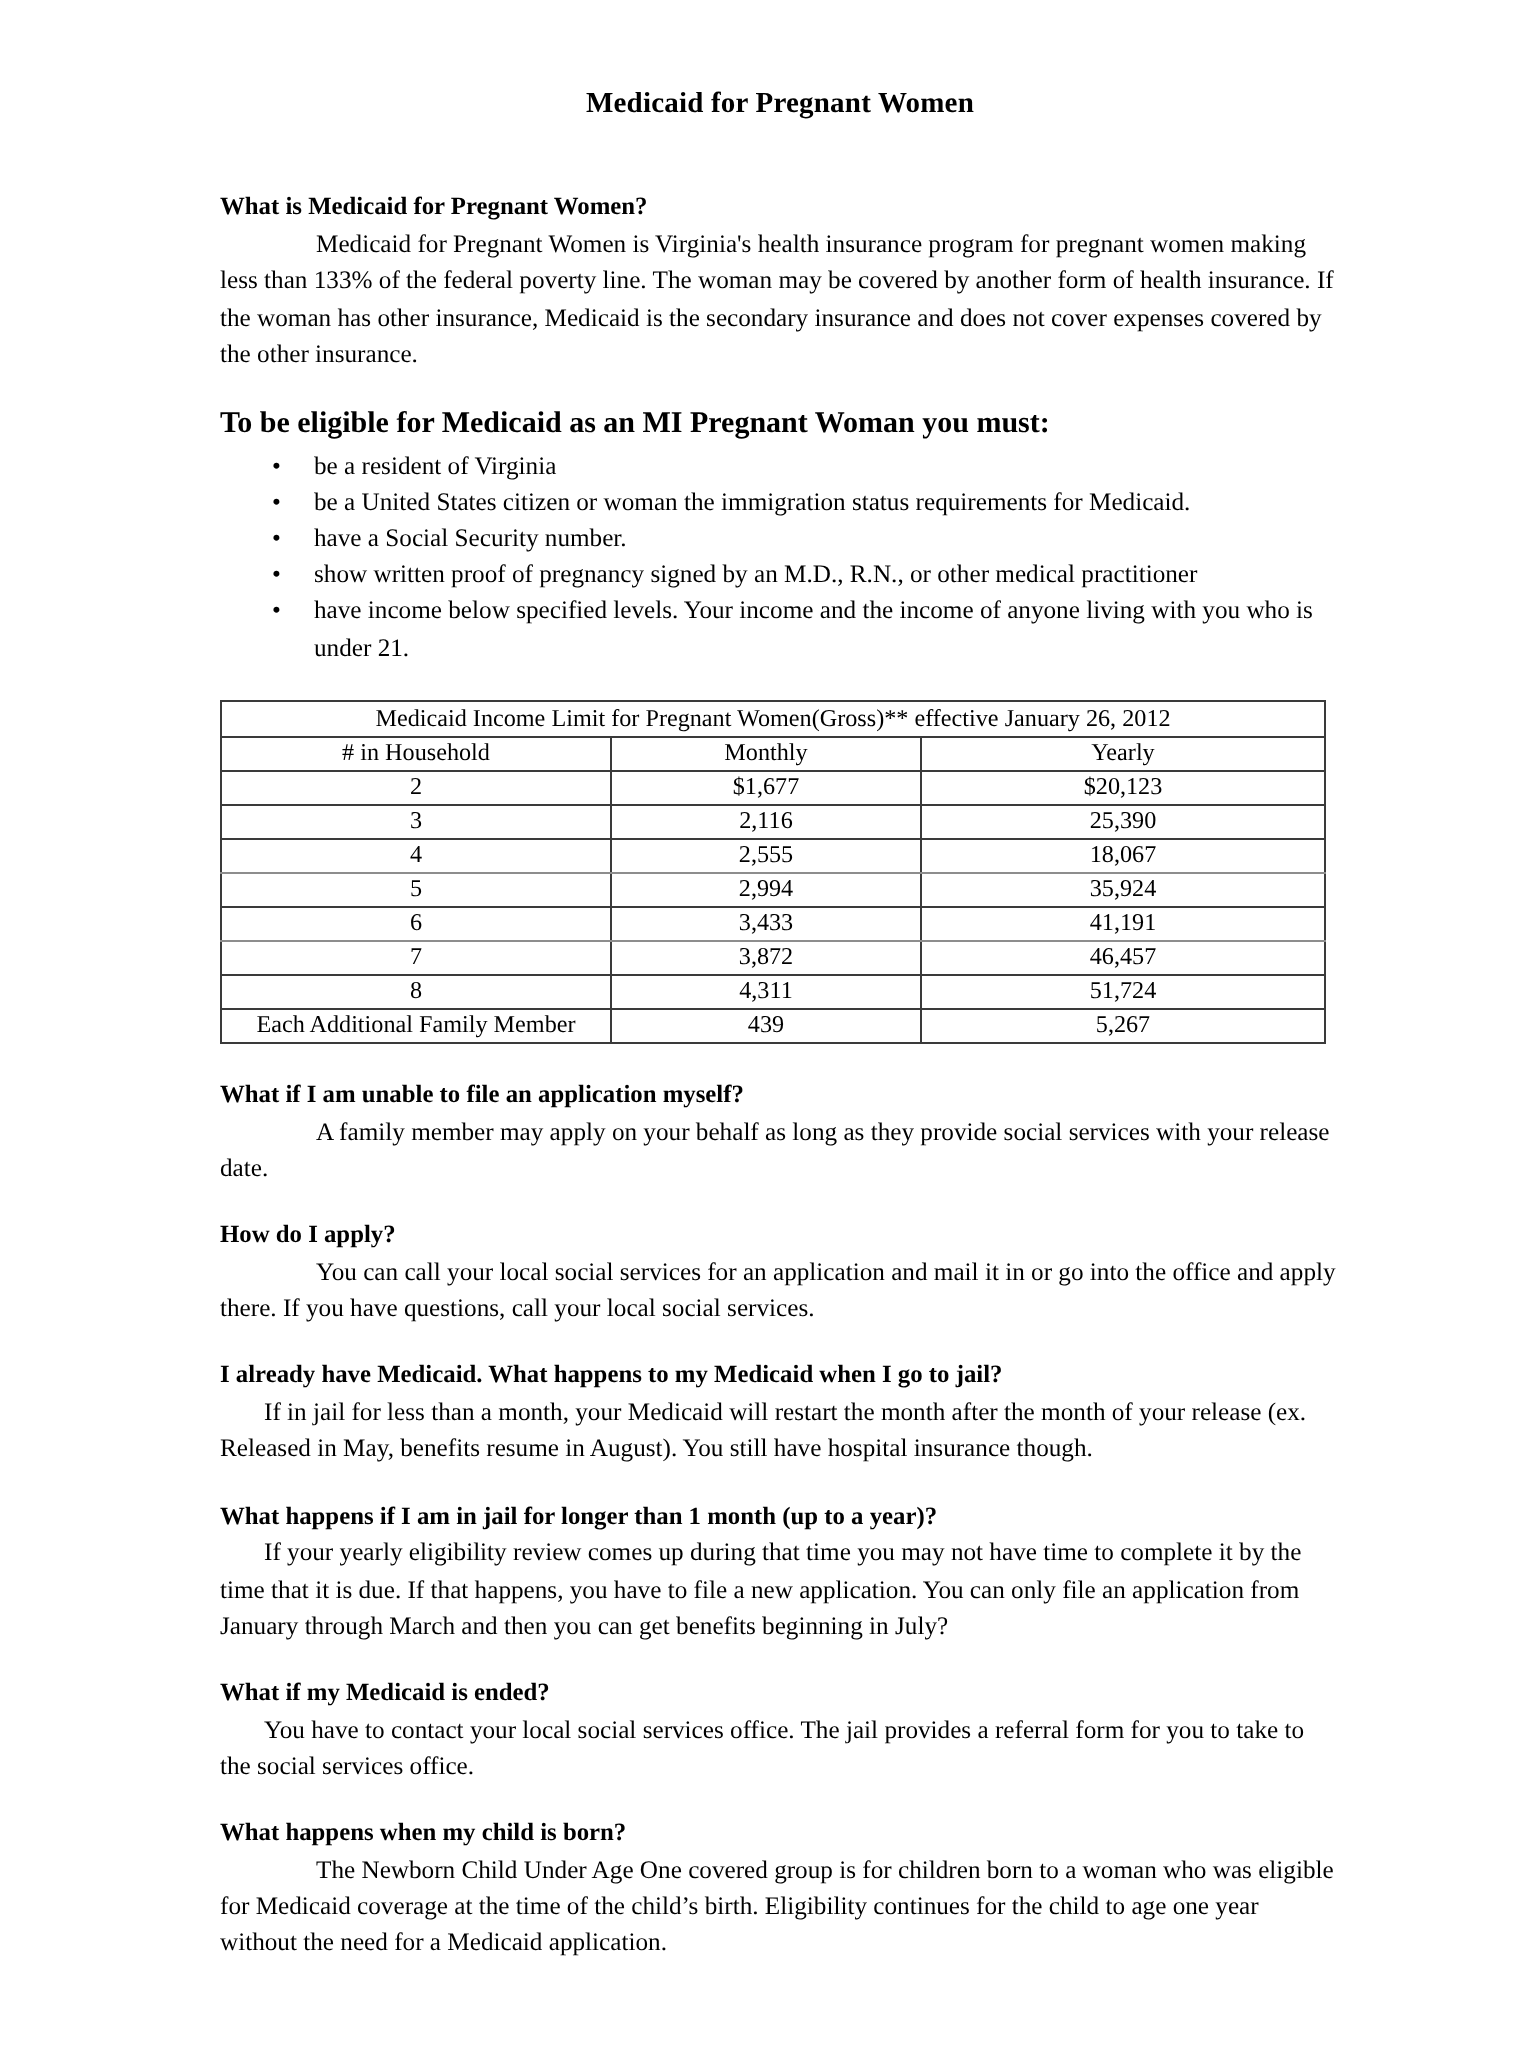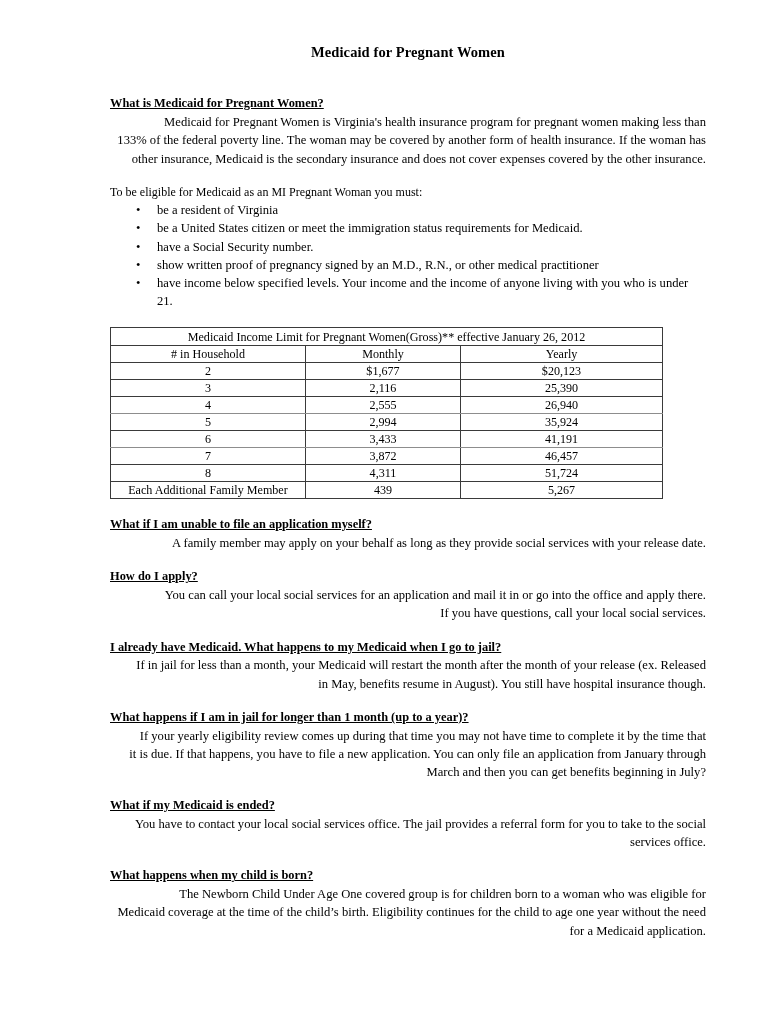--- a/index.html
+++ b/index.html
@@ -14,52 +14,52 @@
     font-family: "Liberation Serif", "DejaVu Serif", serif;
     color: #000000;
     -webkit-font-smoothing: antialiased;
   }
   .page {
     position: relative;
     width: 770px;
     height: 1024px;
     background: #ffffff;
     box-sizing: border-box;
-    padding: 44px 64px 0 110px;
+    padding: 44px 100px 0 110px;
   }
   .doc-title {
     text-align: center;
     font-size: 14.5px;
     font-weight: bold;
     letter-spacing: 0.1px;
     margin: 0 0 34px 0;
     line-height: 1.2;
   }
   .section {
     margin: 0 0 16px 0;
   }
   .heading {
     font-size: 12.4px;
     font-weight: bold;
     line-height: 1.44;
     margin: 0;
-    text-decoration: underline;
   }
   .para {
     font-size: 12.6px;
     line-height: 1.445;
     margin: 0;
-    text-align: right;
+    text-align: left;
   }
   .para.indent-lg { text-indent: 48px; }
   .para.indent-sm { text-indent: 22px; }
   .lead {
-    font-size: 12px;
-    line-height: 1.445;
-    margin: 0;
+    font-size: 15px;
+    line-height: 1.445;
+    margin: 0;
+    font-weight: bold;
   }
   ul.bullets {
     list-style: none;
     margin: 0;
     padding: 0;
   }
   ul.bullets li {
     position: relative;
     font-size: 12.6px;
     line-height: 1.445;
@@ -112,21 +112,21 @@
 
   <div class="section">
     <div class="heading">What is Medicaid for Pregnant Women?</div>
     <p class="para indent-lg">Medicaid for Pregnant Women is Virginia's health insurance program for pregnant women making less than 133% of the federal poverty line.  The woman may be covered by another form of health insurance.  If the woman has other insurance, Medicaid is the secondary insurance and does not cover expenses covered by the other insurance.</p>
   </div>
 
   <div class="section">
     <p class="lead">To be eligible for Medicaid as an MI Pregnant Woman you must:</p>
     <ul class="bullets">
       <li><span class="dot">•</span><span>be a resident of Virginia</span></li>
-      <li><span class="dot">•</span><span>be a United States citizen or meet the immigration status requirements for Medicaid.</span></li>
+      <li><span class="dot">•</span><span>be a United States citizen or woman the immigration status requirements for Medicaid.</span></li>
       <li><span class="dot">•</span><span>have a Social Security number.</span></li>
       <li><span class="dot">•</span><span>show written proof of pregnancy signed by an M.D., R.N., or other medical practitioner</span></li>
       <li><span class="dot">•</span><span>have income below specified levels.  Your income and the income of anyone living with you who is under 21.</span></li>
     </ul>
   </div>
 
   <div class="tbl-wrap">
     <table class="income">
       <colgroup>
           <col class="c1">
@@ -148,21 +148,21 @@
           <td>$20,123</td>
         </tr>
         <tr>
           <td>3</td>
           <td>2,116</td>
           <td>25,390</td>
         </tr>
         <tr class="alt">
           <td>4</td>
           <td>2,555</td>
-          <td>26,940</td>
+          <td>18,067</td>
         </tr>
         <tr>
           <td>5</td>
           <td>2,994</td>
           <td>35,924</td>
         </tr>
         <tr class="alt">
           <td>6</td>
           <td>3,433</td>
           <td>41,191</td>

